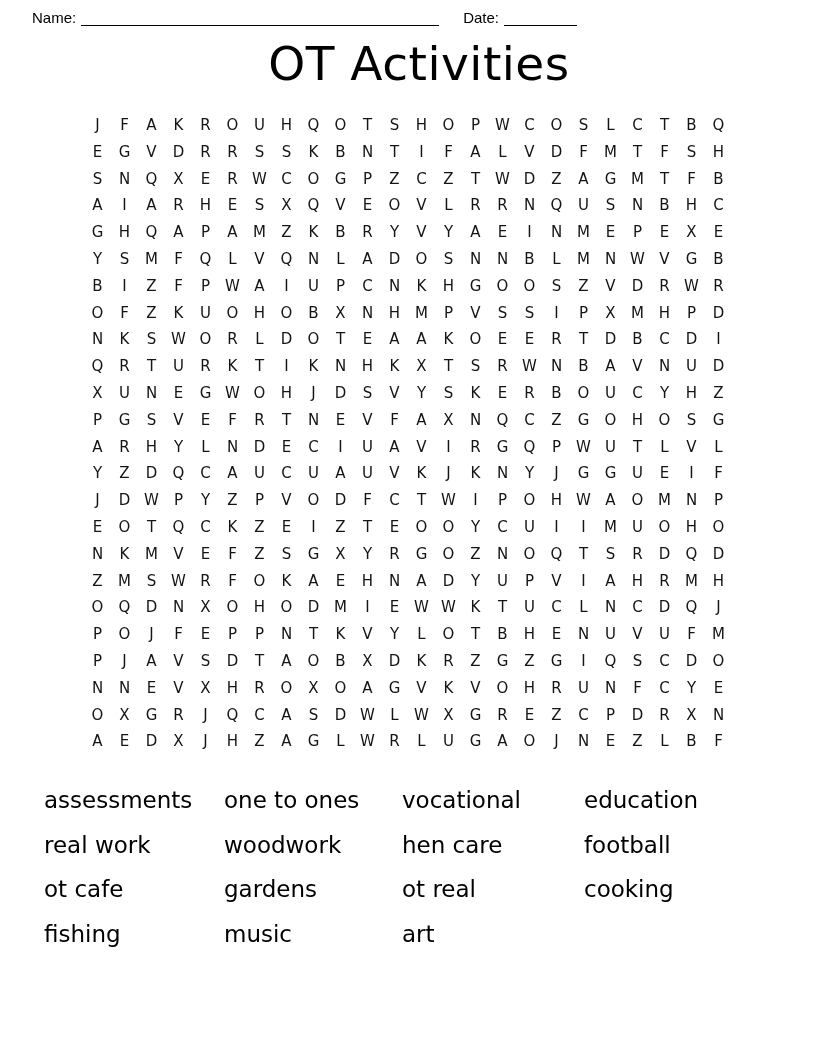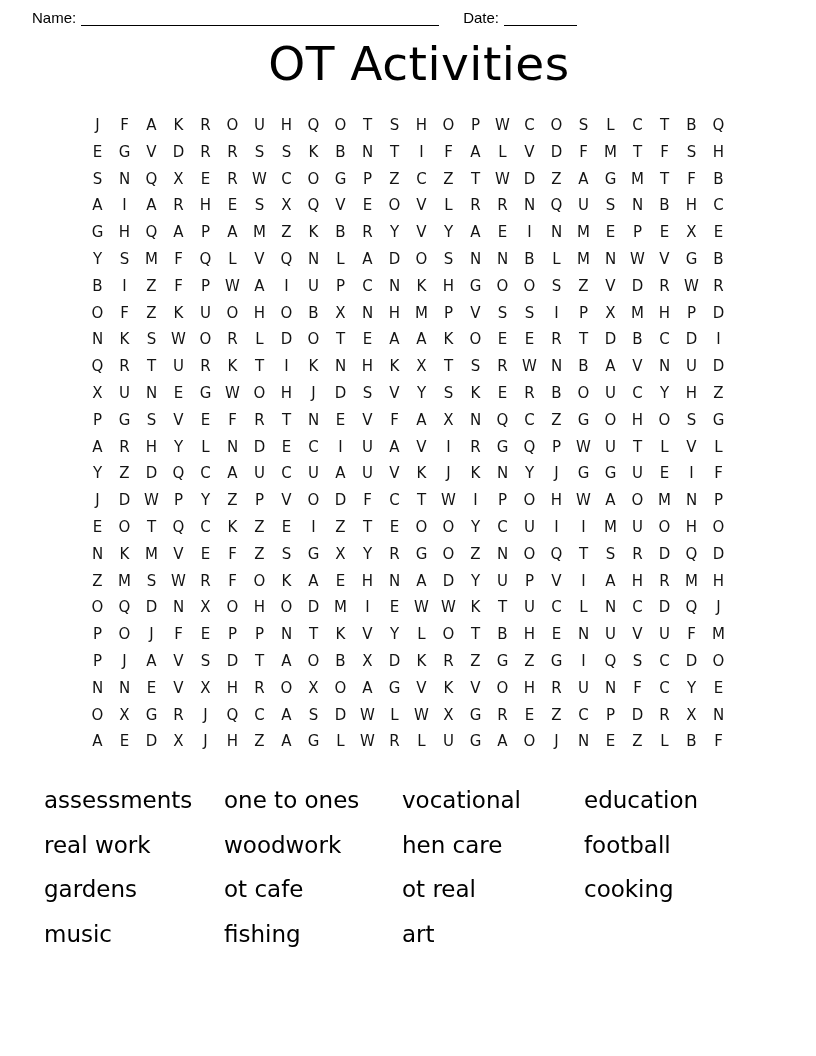--- a/index.html
+++ b/index.html
@@ -690,20 +690,20 @@
 
 <div class="word-list" id="word-list">
     <div class="word-item">assessments</div>
     <div class="word-item">one to ones</div>
     <div class="word-item">vocational</div>
     <div class="word-item">education</div>
     <div class="word-item">real work</div>
     <div class="word-item">woodwork</div>
     <div class="word-item">hen care</div>
     <div class="word-item">football</div>
+    <div class="word-item">ot cafe</div>
     <div class="word-item">gardens</div>
-    <div class="word-item">ot cafe</div>
     <div class="word-item">ot real</div>
     <div class="word-item">cooking</div>
+    <div class="word-item">fishing</div>
     <div class="word-item">music</div>
-    <div class="word-item">fishing</div>
     <div class="word-item">art</div>
   </div>
 
 </body></html>

